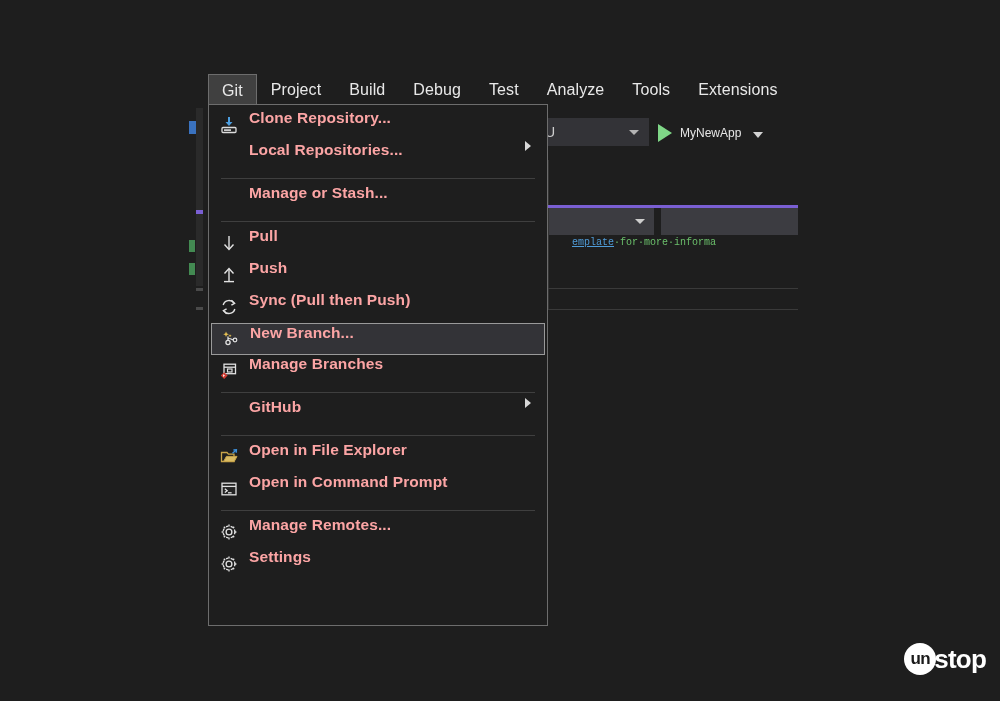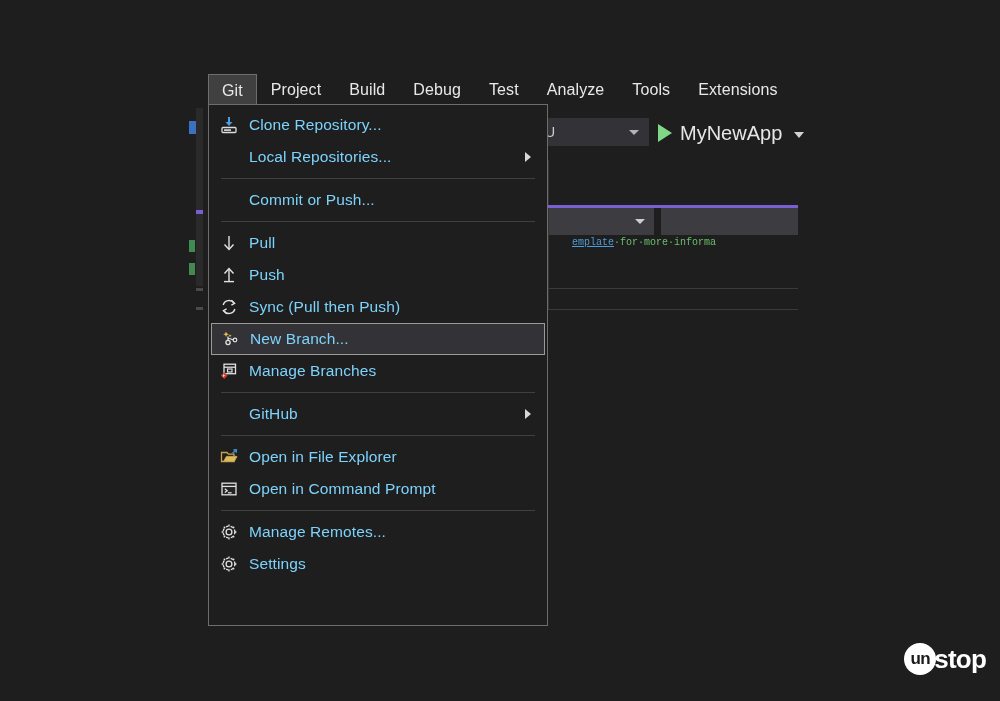--- a/index.html
+++ b/index.html
@@ -50,21 +50,21 @@
     border-right: 5px solid transparent; border-top: 5px solid #b4b4b4;
   }
   .run-group {
     position: absolute; left: 658px; top: 120px; height: 26px;
     display: flex; align-items: center; gap: 8px;
   }
   .run-tri {
     width: 0; height: 0; border-top: 9px solid transparent;
     border-bottom: 9px solid transparent; border-left: 14px solid #7fd787;
   }
-  .run-label { color: #e6e6e6; font-size: 20px; }
+  .run-label { color: #e6e6e6; font-size: 12px; }
   .run-caret {
     width: 0; height: 0; border-left: 5px solid transparent;
     border-right: 5px solid transparent; border-top: 6px solid #d2d2d2;
     margin-left: 4px; margin-top: 3px;
   }
 
   
   .editor-pane {
     position: absolute; left: 548px; top: 160px; right: 0; bottom: 0;
     background: #1e1e1e;
@@ -125,22 +125,22 @@
   
   .menu-panel {
     position: absolute; left: 208px; top: 104px;
     width: 340px; height: 522px;
     background: #1e1e1e;
     border: 1px solid #6d6d6d;
     padding: 4px 0 5px 0;
   }
   .menu-row {
     position: relative; height: 32px;
-    display: flex; align-items: center;
-    color: #7dd3fc; font-size: 15.5px;
+    display: flex; 
+    color: #fca5a5; font-size: 15.5px; font-weight: bold;
   }
   .menu-row.selected {
     background: #333337;
     border: 1px solid #9a9a9a;
     margin: 0 2px;
     height: 32px;
   }
   .menu-gutter {
     width: 40px; min-width: 40px; height: 100%;
     display: flex; align-items: center; justify-content: center;
@@ -260,21 +260,21 @@
     <div class="menu-row">
       <span class="menu-gutter"></span>
       <span class="menu-label">Local Repositories...</span>
       <span class="submenu-arrow"></span>
     </div>
 
     <div class="menu-sep"></div>
 
     <div class="menu-row">
       <span class="menu-gutter"></span>
-      <span class="menu-label">Commit or Push...</span>
+      <span class="menu-label">Manage or Stash...</span>
     </div>
 
     <div class="menu-sep"></div>
 
 
     <div class="menu-row">
       <span class="menu-gutter">
         <svg class="ico" width="20" height="20" viewBox="0 0 20 20">
           <line x1="10" y1="3" x2="10" y2="16" stroke="#e2e2e2" stroke-width="1.4"></line>
           <path d="M5.5 11.5 L10 16.5 L14.5 11.5" fill="none" stroke="#e2e2e2" stroke-width="1.4"></path>

